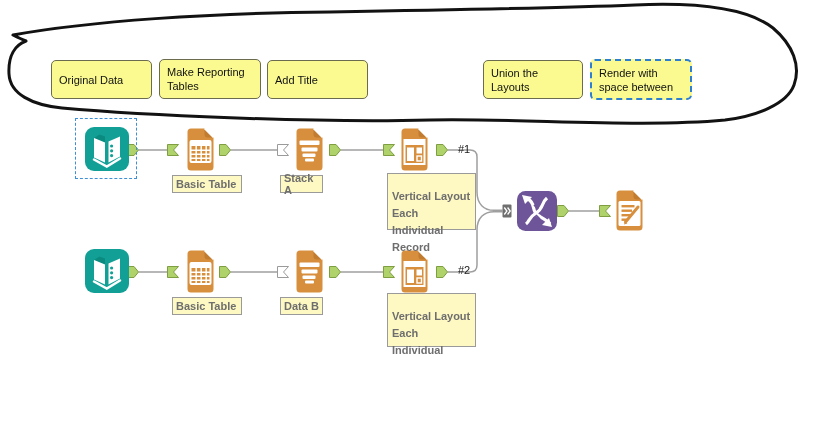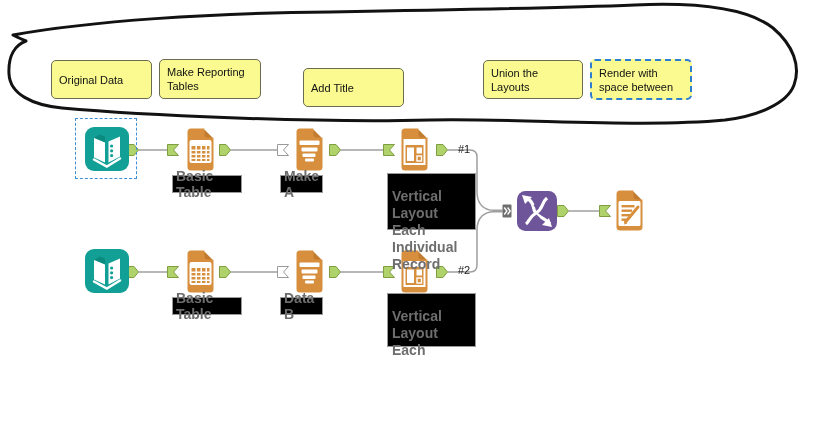--- a/index.html
+++ b/index.html
@@ -5,22 +5,22 @@
   html,body{margin:0;padding:0;background:#fff;}
   #canvas{position:relative;width:840px;height:360px;background:#ffffff;overflow:hidden;
           font-family:"Liberation Sans", sans-serif;}
   svg.layer{position:absolute;left:0;top:0;}
   .z1{z-index:1;} .z5{z-index:5;pointer-events:none;}
   .tool{position:absolute;z-index:2;}
   .note{position:absolute;z-index:2;box-sizing:border-box;background:#FAFA91;border:1.4px solid #6B6B4F;
         border-radius:5px;color:#111;font-size:11px;line-height:14px;display:flex;align-items:center;
         padding:2px 6px 2px 7px;white-space:pre-line;}
   .note.selected{border:2px dashed #2F7FD0;}
-  .ann{position:absolute;z-index:2;box-sizing:border-box;background:#000000;border:1px solid #9A9A9A;
-       color:#6E6E6E;font-size:14px;font-weight:bold;display:flex;align-items:center;
+  .ann{position:absolute;z-index:2;box-sizing:border-box;background:#fef9c3;border:1px solid #9A9A9A;
+       color:#6E6E6E;font-size:11px;font-weight:bold;display:flex;align-items:center;
        padding:1px 3px;white-space:pre-line;}
   .ann.multiline{align-items:flex-start;line-height:17px;padding:14px 4px;}
   .selection-rect{position:absolute;z-index:2;box-sizing:border-box;border:1px dashed #3F8FD6;background:transparent;}
   .conn-label{position:absolute;z-index:3;font-size:11px;color:#1a1a1a;}
 </style>
 </head>
 <body>
 
 <div id="canvas">
 
@@ -64,21 +64,21 @@
     <g transform="translate(502.5,204.5)">
       <rect width="9" height="13" rx="1" fill="#6F6F6F"></rect>
       <path d="M1.8,3 l2.6,3.5 L1.8,10" stroke="#fff" stroke-width="1.3" fill="none"></path>
       <path d="M5.1,3 l2.6,3.5 L5.1,10" stroke="#fff" stroke-width="1.3" fill="none"></path>
     </g>
   </svg>
 
   <div class="note" style="left:51px;top:60px;width:101px;height:39px;">Original Data</div>
   <div class="note" style="left:159px;top:59px;width:102px;height:40px;">Make Reporting
 Tables</div>
-  <div class="note" style="left:267px;top:68px;width:101px;height:39px;margin-left:36px;">Add Title</div>
+  <div class="note" style="left:267px;top:60px;width:101px;height:39px;">Add Title</div>
   <div class="note" style="left:483px;top:60px;width:100px;height:39px;">Union the Layouts</div>
   <div class="note selected" style="left:590px;top:59px;width:102px;height:41px;">Render with
 space between</div>
 
   <div class="selection-rect" style="left:75px;top:118px;width:62px;height:61px;"></div>
 
   <div class="tool" style="left:84px;top:126px;">
     <svg width="46" height="46" viewBox="0 0 46 46">
       <rect x="1" y="1" width="44" height="44" rx="9" fill="#12A096"></rect>
       <path d="M10,12 L15.5,8.5 L21,10.5 L21,16.5 L10,12 Z" fill="#0B8A80"></path>
@@ -198,21 +198,21 @@
       <rect x="8.5" y="16" width="13" height="2.4" fill="#D78F3E"></rect>
       <rect x="8.5" y="20.5" width="10.5" height="2.4" fill="#D78F3E"></rect>
       <rect x="8.5" y="25" width="8.5" height="2.4" fill="#D78F3E"></rect>
       <rect x="8.5" y="29.5" width="6.5" height="2.4" fill="#D78F3E"></rect>
       <path d="M12.5,33 L25,18" stroke="#D78F3E" stroke-width="3" stroke-linecap="round"></path>
       <path d="M11,35.5 l1,-3 2.3,2 Z" fill="#D78F3E"></path>
     </svg>
   </div>
 
   <div class="ann" style="left:172px;top:175px;width:70px;height:18px;">Basic Table</div>
-  <div class="ann" style="left:280px;top:175px;width:43px;height:18px;">Make A</div>
+  <div class="ann" style="left:280px;top:175px;width:43px;height:18px;">Stack A</div>
   <div class="ann multiline" style="left:387px;top:173px;width:89px;height:57px;">Vertical Layout
 Each Individual
 Record</div>
   <div class="ann" style="left:172px;top:297px;width:70px;height:18px;">Basic Table</div>
   <div class="ann" style="left:280px;top:297px;width:43px;height:18px;">Data B</div>
   <div class="ann multiline" style="left:387px;top:293px;width:89px;height:54px;">Vertical Layout
 Each Individual
 Record</div>
 
   <div class="conn-label" style="left:458px;top:143px;">#1</div>

